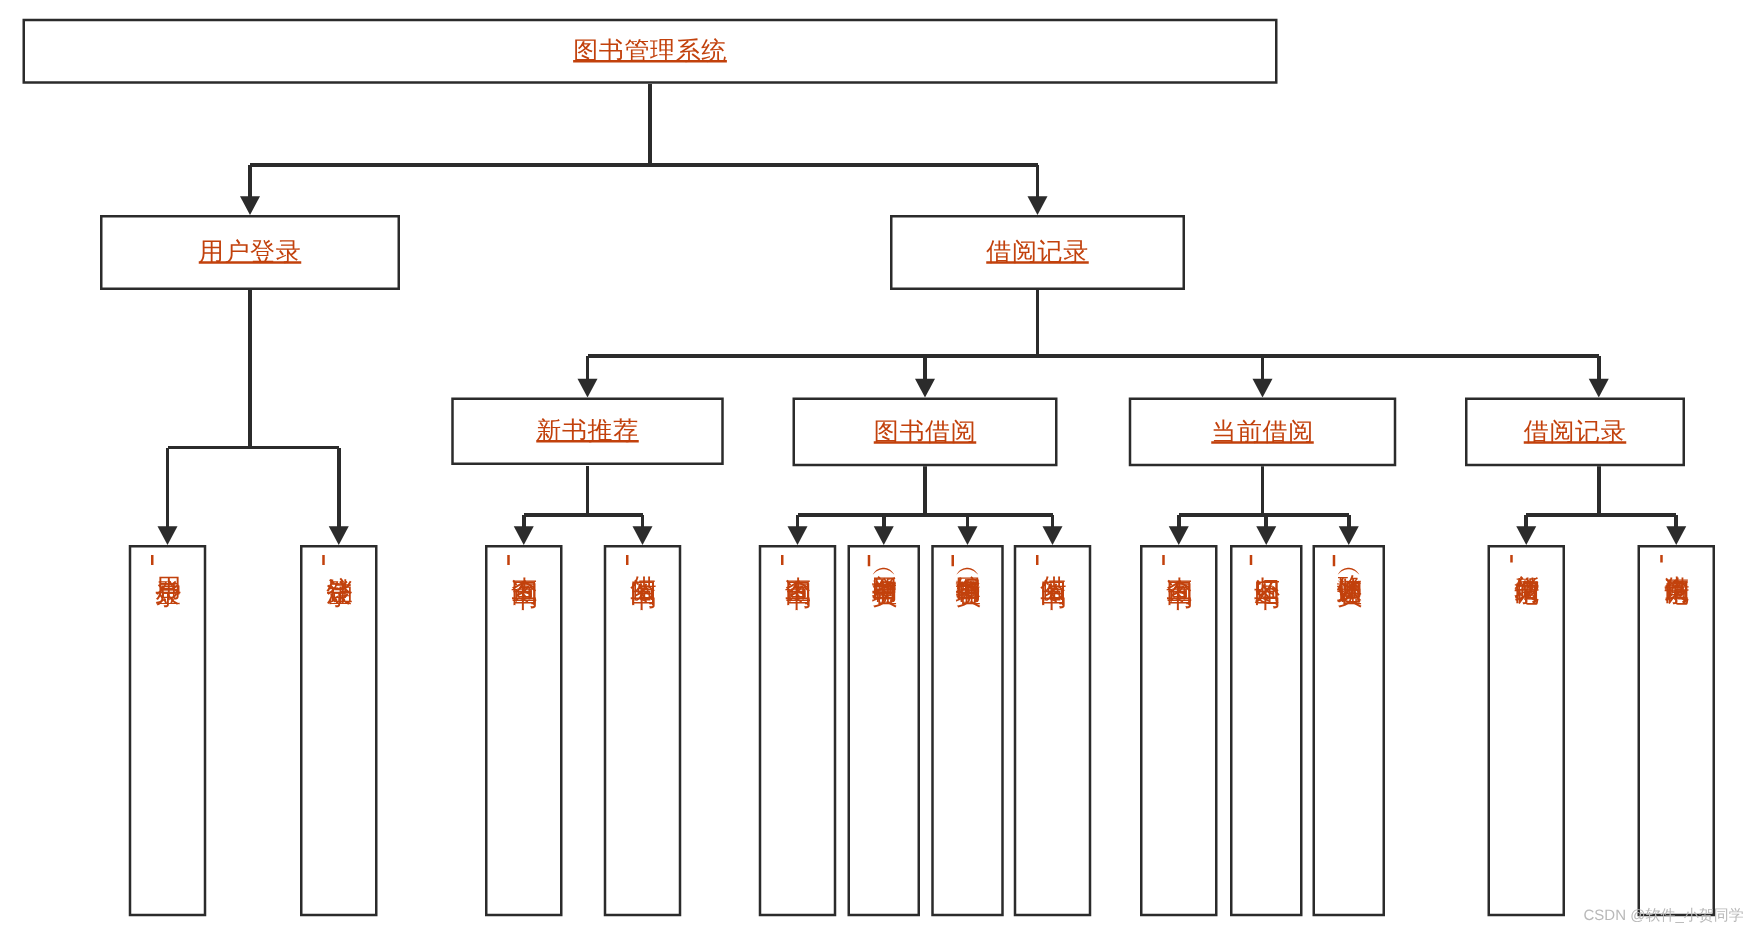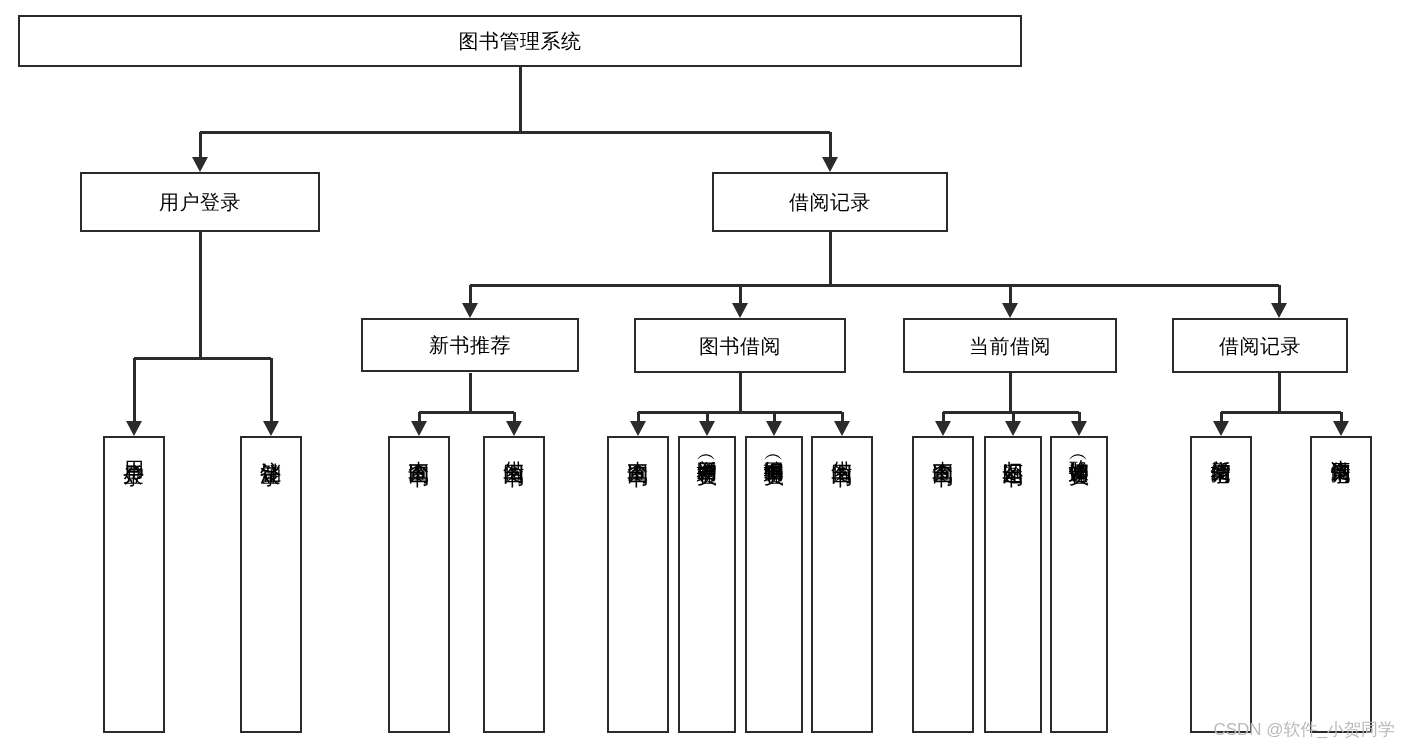--- a/index.html
+++ b/index.html
@@ -25,22 +25,23 @@
     pointer-events: none;
   }
   .node {
     position: absolute;
     box-sizing: border-box;
     border: 2px solid #2b2b2b;
     background: #ffffff;
     display: flex;
     align-items: center;
     justify-content: center;
-    color: #000000;
+    color: #c2410c;
     z-index: 2;
+    text-decoration: underline;
   }
   .node .label {
     display: block;
     text-align: center;
     letter-spacing: 0.5px;
   }
   
   .node.horiz .label {
     writing-mode: horizontal-tb;
     font-size: 20px;
@@ -62,21 +63,21 @@
     white-space: nowrap;
   }
   .node.vert.tall-text .label {
     font-size: 20px;
     letter-spacing: 1px;
   }
   .watermark {
     position: absolute;
     right: 10px;
     bottom: 6px;
-    font-size: 17px;
+    font-size: 12px;
     color: #b9b9b9;
     white-space: nowrap;
     z-index: 3;
     font-family: "Liberation Sans", "DejaVu Sans", sans-serif;
   }
 </style>
 </head>
 <body>
 
 <div id="canvas">

